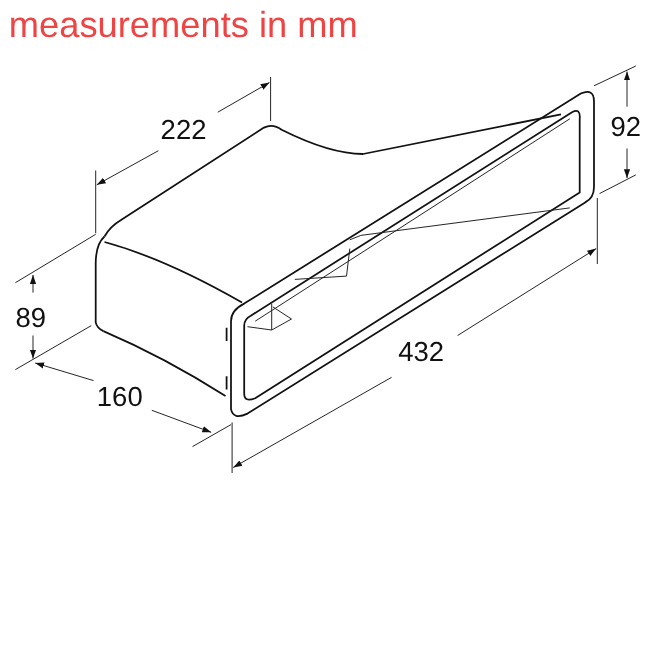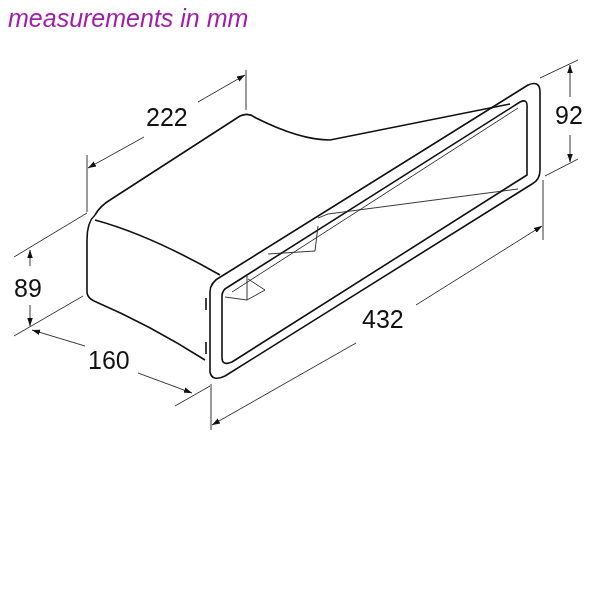--- a/index.html
+++ b/index.html
@@ -1,17 +1,17 @@
 <!DOCTYPE html>
 <html><head>
 <meta charset="utf-8">
 <style>
   html, body { margin:0; padding:0; background:#ffffff; }
   body { width:600px; height:600px; position:relative; overflow:hidden; font-family:"Liberation Sans", sans-serif; }
-  #title { position:absolute; left:8px; top:4px; font-size:25px; color:#a21caf;font-style:italic; }
+  #title { position:absolute; left:8px; top:4px; font-size:33px; color:#ef4444; }
   svg { position:absolute; left:0; top:0; }
   .dimtxt { font-family:"Liberation Sans", sans-serif; font-size:25px; fill:#111; }
   .thick { stroke:#111; stroke-width:1.6; fill:none; stroke-linejoin:round; }
   .thin { stroke:#222; stroke-width:0.9; fill:none; }
 </style>
 </head>
 <body>
 
 <div id="title">measurements in mm</div>
 

